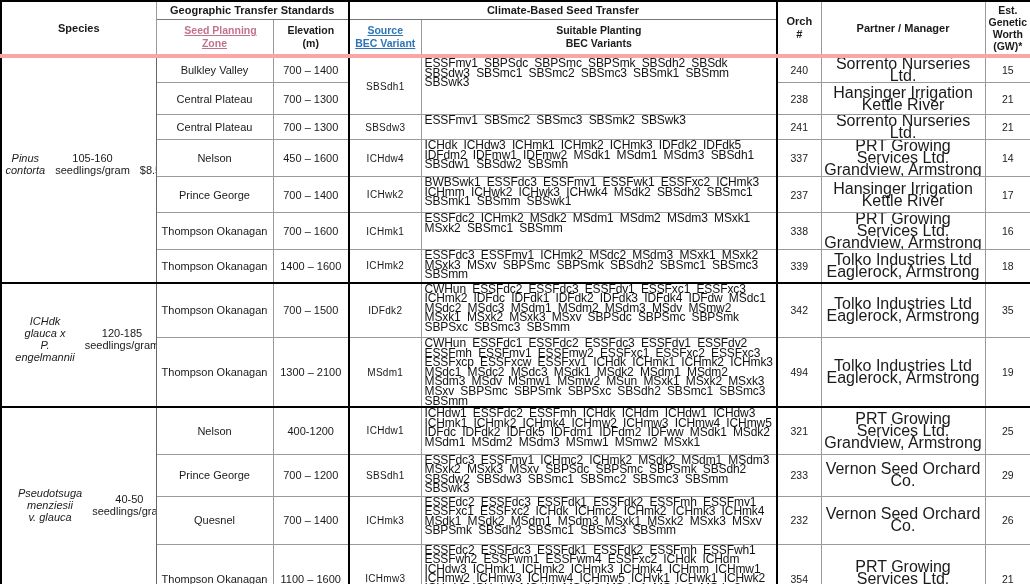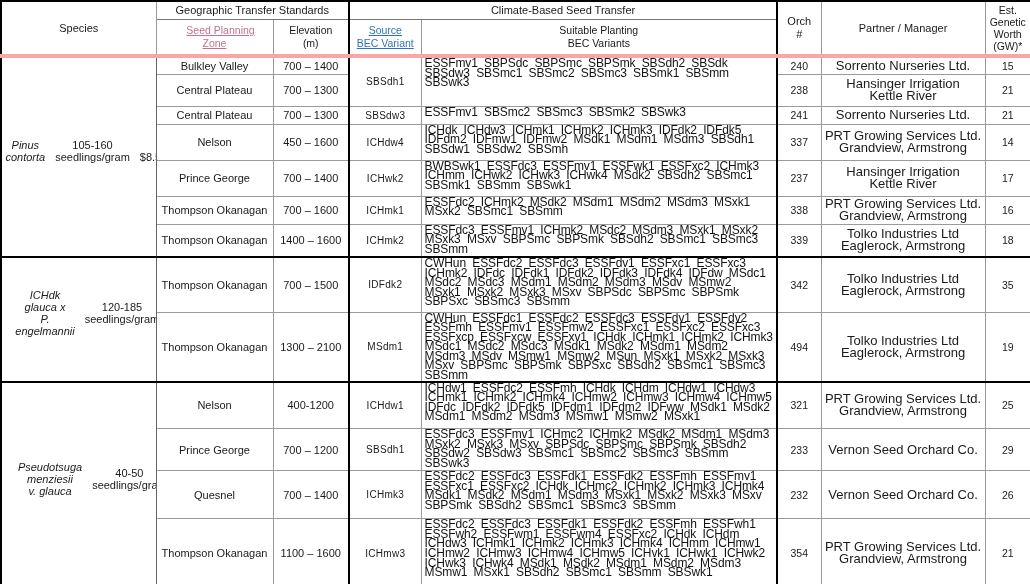--- a/index.html
+++ b/index.html
@@ -1,39 +1,39 @@
 <!DOCTYPE html>
 <html><head>
 <meta charset="utf-8">
 <style>
   html,body{margin:0;padding:0;background:#fff;}
   body{width:1030px;height:584px;overflow:hidden;font-family:"Liberation Sans",sans-serif;color:#1a1a1a;}
   table{border-collapse:collapse;table-layout:fixed;width:1030px;height:584px;border:2px solid #000;}
   th,td{border:1px solid #9a9a9a;padding:0 2px;text-align:center;vertical-align:middle;overflow:hidden;}
-  thead th{font-weight:normal;font-size:11px;line-height:13px;}
+  thead th{font-weight:bold;font-size:11px;line-height:13px;}
   thead tr.h1 th{height:17px;}
   thead tr.h2 th{height:34px;font-size:10.5px;}
   thead th{border-bottom-color:#777;}
   tr.h2 th, th.deep{border-bottom:4px solid #fca5a5;}
   .pre{white-space:pre-line;}
   .link{text-decoration:underline;cursor:pointer;}
   .pink{color:#c2738b;margin-left:12px;}
   .blue{color:#2e75b6;}
   
   .secR{border-right:2px solid #000;}
   .secL{border-left:2px solid #000;}
   
   tr.grp td{border-top:2px solid #000;}
   td.species-cell{border-right:1px solid #666;border-top:2px solid #000;}
   .zone{font-size:11px;}
   .elev{font-size:11px;}
   .src{font-size:10px;letter-spacing:.3px;}
   .bec{font-size:12px;line-height:9.6px;text-align:left;vertical-align:top;padding:1px 3px 0 3px;word-spacing:3px;letter-spacing:-.1px;color:#111;}
   .orch{font-size:10.5px;}
-  .partner{font-size:13px;line-height:12px;}
+  .partner{font-size:16px;line-height:12px;}
   .gw{font-size:10.5px;}
   .sp-wrap{display:flex;flex-direction:row;align-items:center;justify-content:center;gap:10px;}
   .sp-name{font-size:12px;font-weight:bold;}
   .sp-latin{font-size:11px;font-style:italic;margin-bottom:12px;padding-left:40px;}
   .sp-seed{font-size:11px;margin-bottom:12px;}
   .sp-price{font-size:11px;}
   .sp-note{font-size:12px;font-weight:bold;}
   .gw-h{line-height:12px;font-size:10.5px;}
 </style>
 </head>

